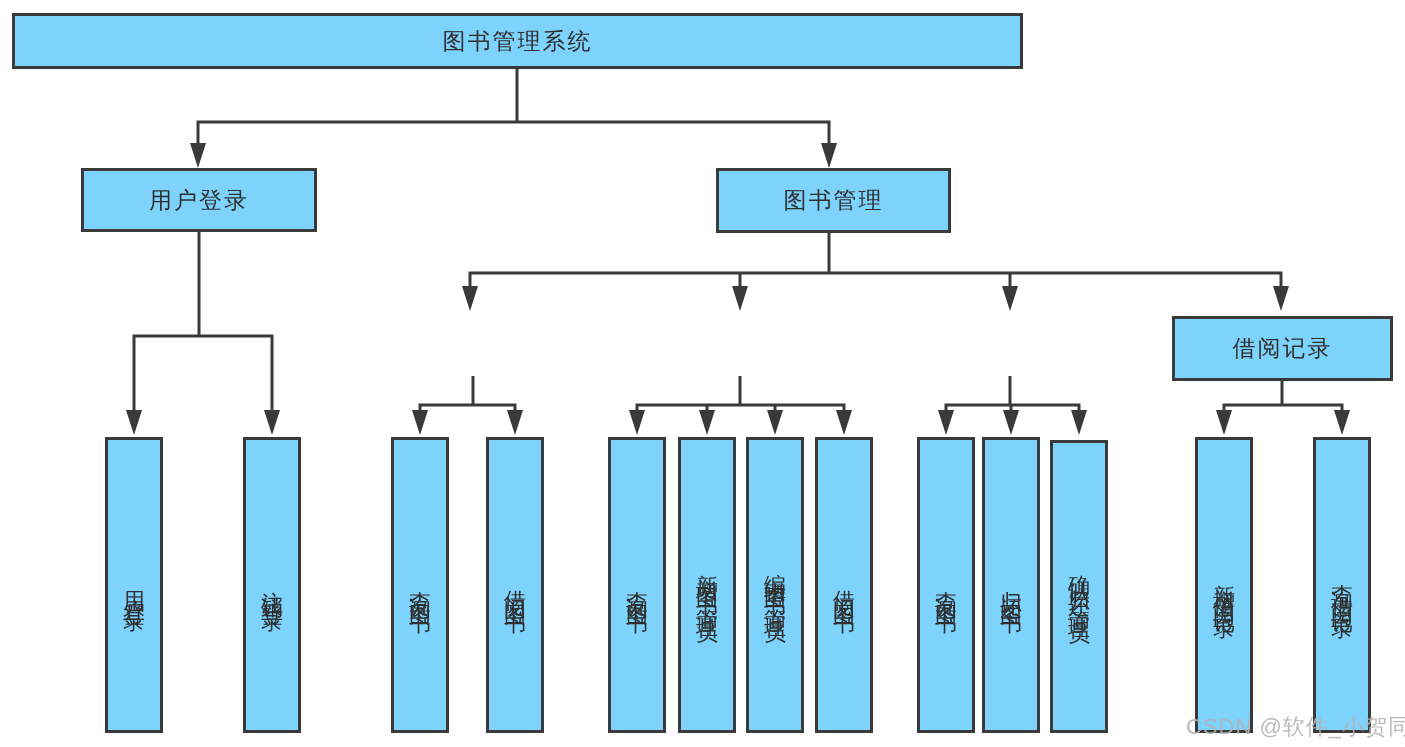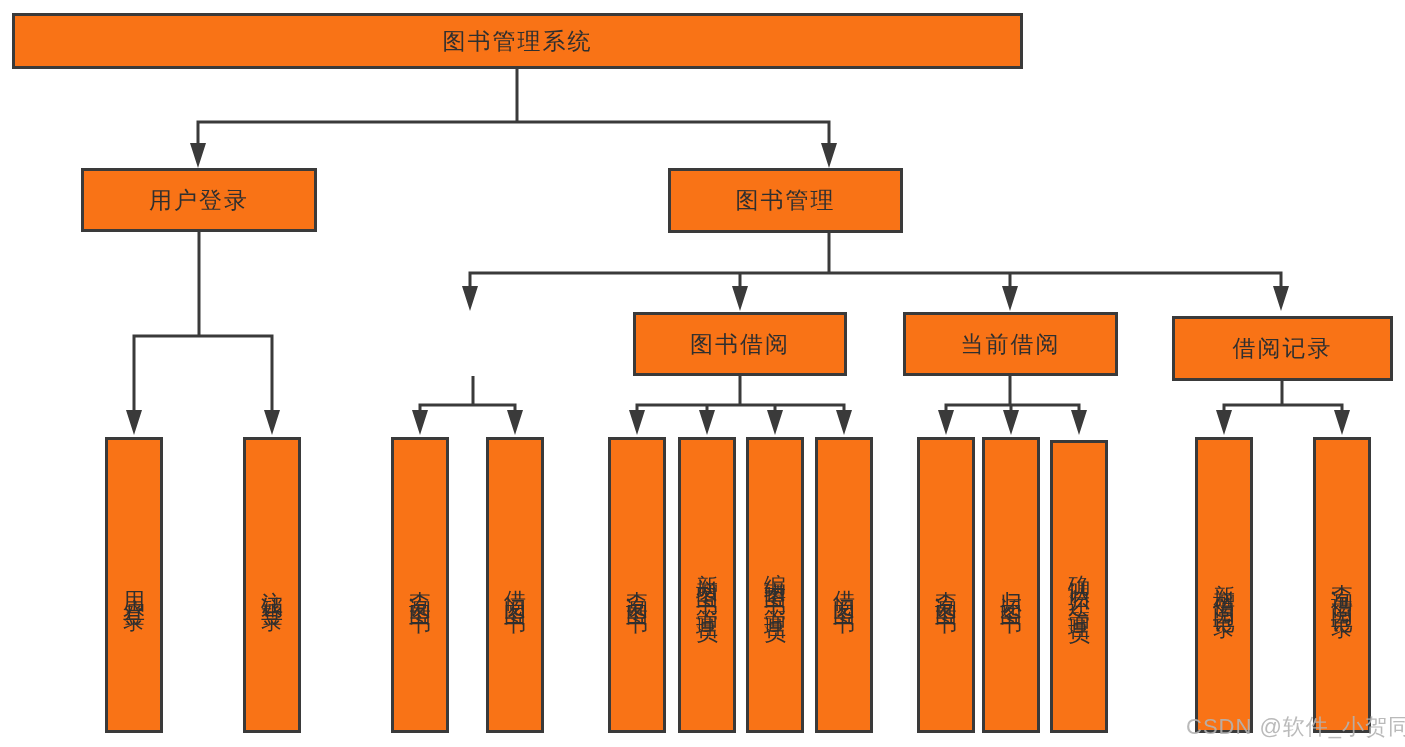--- a/index.html
+++ b/index.html
@@ -13,21 +13,21 @@
   }
   .connectors {
     position: absolute;
     left: 0; top: 0;
     width: 1405px; height: 747px;
     z-index: 1;
   }
   .node {
     position: absolute;
     box-sizing: border-box;
-    background: #f97316;
+    background: #7dd3fc;
     border: 3px solid #3a3a3a;
     color: #2f2f2f;
     display: flex;
     align-items: center;
     justify-content: center;
     z-index: 2;
   }
   .hbox {
     font-size: 23px;
     letter-spacing: 2px;
@@ -75,24 +75,22 @@
              M637 435 L629 410 L645 410 Z  M707 435 L699 410 L715 410 Z
              M775 435 L767 410 L783 410 Z  M844 435 L836 410 L852 410 Z
              M946 435 L938 410 L954 410 Z  M1011 435 L1003 410 L1019 410 Z
              M1079 435 L1071 410 L1087 410 Z
              M1224 435 L1216 410 L1232 410 Z  M1342 435 L1334 410 L1350 410 Z" fill="#3a3a3a" stroke="none"></path>
   </svg>
 
   <div class="node hbox" style="left:12px; top:13px; width:1011px; height:56px;">图书管理系统</div>
 
   <div class="node hbox" style="left:81px; top:168px; width:236px; height:64px;">用户登录</div>
-  <div class="node hbox" style="left:668px; top:168px; width:235px; height:65px;">图书管理</div>
+  <div class="node hbox" style="left:716px; top:168px; width:235px; height:65px;">图书管理</div>
 
-  <div class="node hbox" style="left:633px; top:312px; width:214px; height:64px;">图书借阅</div>
-  <div class="node hbox" style="left:903px; top:312px; width:215px; height:64px;">当前借阅</div>
   <div class="node hbox" style="left:1172px; top:316px; width:221px; height:65px;">借阅记录</div>
 
   <div class="node vbox" style="left:105px; top:437px; width:58px; height:296px;">用户登录</div>
   <div class="node vbox" style="left:243px; top:437px; width:58px; height:296px;">注销登录</div>
 
   <div class="node vbox" style="left:391px; top:437px; width:58px; height:296px;">查询图书</div>
   <div class="node vbox" style="left:486px; top:437px; width:58px; height:296px;">借阅图书</div>
 
   <div class="node vbox" style="left:608px; top:437px; width:58px; height:296px;">查询图书</div>
   <div class="node vbox" style="left:678px; top:437px; width:58px; height:296px;">新增图书（管理员）</div>

